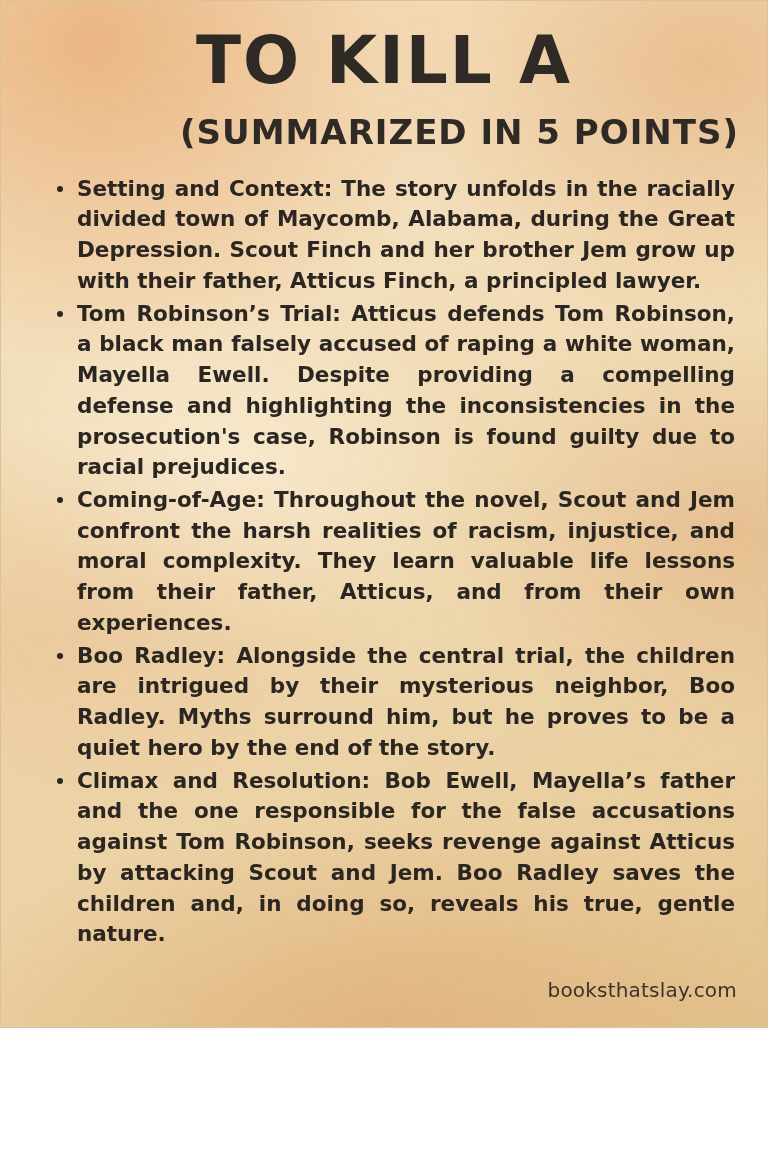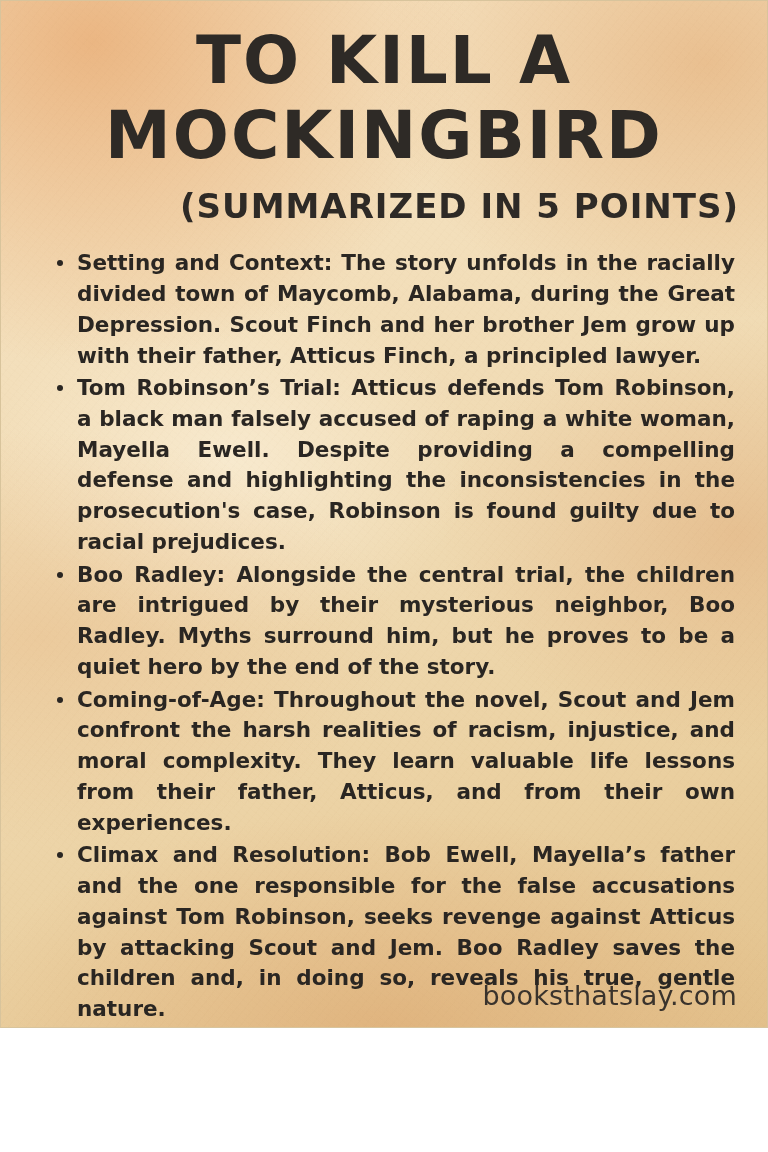--- a/index.html
+++ b/index.html
@@ -89,53 +89,52 @@
     left: 2px;
     top: 12px;
     width: 6px;
     height: 6px;
     border-radius: 50%;
     background: #2a2622;
   }
   .footer {
     position: absolute;
     right: 30px;
-    bottom: 16px;
+    bottom: 25px;
     font-family: "DejaVu Sans", sans-serif;
-    font-size: 27px;
+    font-size: 20px;
     color: #3a332c;
     letter-spacing: 0.2px;
   }
 </style>
 </head>
 <body>
 
 <div class="poster">
   <div class="grain"></div>
 
   <div class="content">
 
     <div class="title-block">
       <div class="title-line l1">TO KILL A</div>
-      <div class="title-line l2">MOCKINGBIRD</div>
       <div class="subtitle">(SUMMARIZED IN 5 POINTS)</div>
     </div>
 
     <ul class="points">
       <li class="point">
         <span>Setting and Context: The story unfolds in the racially divided town of Maycomb, Alabama, during the Great Depression. Scout Finch and her brother Jem grow up with their father, Atticus Finch, a principled lawyer.</span>
       </li>
       <li class="point">
         <span>Tom Robinson’s Trial: Atticus defends Tom Robinson, a black man falsely accused of raping a white woman, Mayella Ewell. Despite providing a compelling defense and highlighting the inconsistencies in the prosecution's case, Robinson is found guilty due to racial prejudices.</span>
       </li>
       <li class="point">
-        <span>Boo Radley: Alongside the central trial, the children are intrigued by their mysterious neighbor, Boo Radley. Myths surround him, but he proves to be a quiet hero by the end of the story.</span>
+        <span>Coming-of-Age: Throughout the novel, Scout and Jem confront the harsh realities of racism, injustice, and moral complexity. They learn valuable life lessons from their father, Atticus, and from their own experiences.</span>
       </li>
       <li class="point">
-        <span>Coming-of-Age: Throughout the novel, Scout and Jem confront the harsh realities of racism, injustice, and moral complexity. They learn valuable life lessons from their father, Atticus, and from their own experiences.</span>
+        <span>Boo Radley: Alongside the central trial, the children are intrigued by their mysterious neighbor, Boo Radley. Myths surround him, but he proves to be a quiet hero by the end of the story.</span>
       </li>
       <li class="point">
         <span>Climax and Resolution: Bob Ewell, Mayella’s father and the one responsible for the false accusations against Tom Robinson, seeks revenge against Atticus by attacking Scout and Jem. Boo Radley saves the children and, in doing so, reveals his true, gentle nature.</span>
       </li>
     </ul>
 
   </div>
 
   <div class="footer">booksthatslay.com</div>
 </div>

